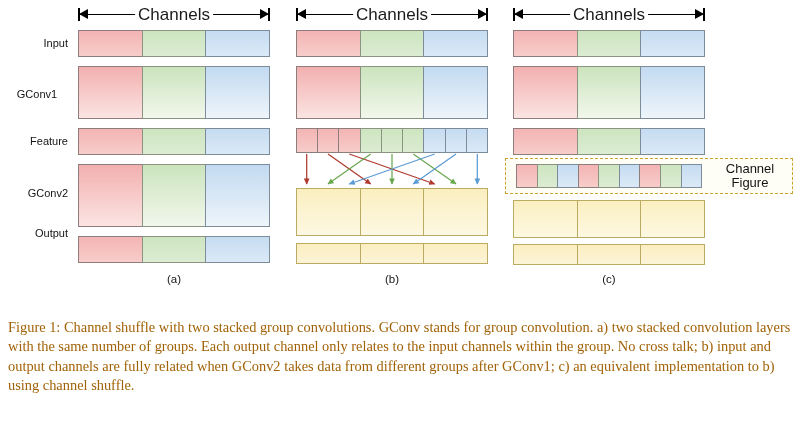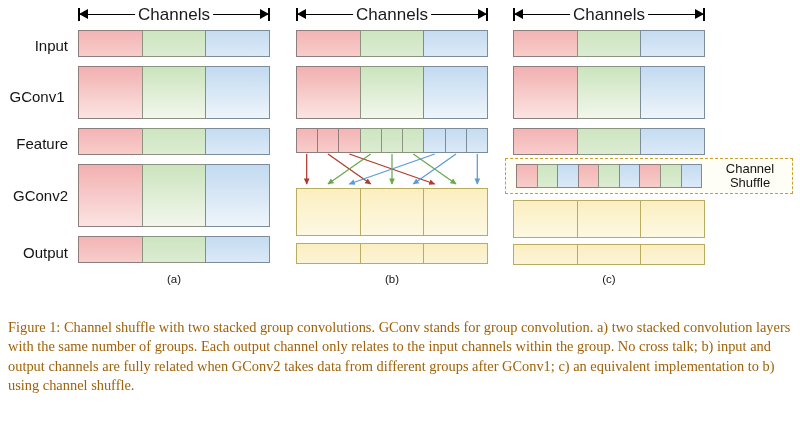--- a/index.html
+++ b/index.html
@@ -1,21 +1,21 @@
 <!DOCTYPE html>
 <html><head>
 <meta charset="utf-8">
 <style>
   html,body{margin:0;padding:0;background:#fff;}
   body{width:800px;height:432px;overflow:hidden;
        font-family:"Liberation Sans",sans-serif;color:#1a1a1a;}
   #fig{position:relative;width:800px;height:432px;background:#fff;}
 
   
-  .rowlabel{position:absolute;right:0;text-align:right;font-size:15px;
+  .rowlabel{position:absolute;right:0;text-align:right;font-size:11px;
             color:#141414;white-space:nowrap;line-height:1;
             font-family:"Liberation Sans",sans-serif;}
   .labelcol{position:absolute;left:0;top:0;width:68px;height:290px;}
 
   
   .charrow{position:absolute;height:14px;}
   .charrow .ln{position:absolute;top:6px;left:0;right:0;height:1.4px;background:#000;}
   .charrow .cap{position:absolute;top:0px;width:1.6px;height:13px;background:#000;}
   .charrow .cap.l{left:0;}
   .charrow .cap.r{right:0;}
@@ -68,21 +68,21 @@
 </head>
 <body>
 
 <div id="fig">
 
   <div class="labelcol">
     <div class="rowlabel" style="top:38px;width:62px;">Input</div>
     <div class="rowlabel" style="top:89px;width:62px;text-align:center;">GConv1</div>
     <div class="rowlabel" style="top:136px;width:62px;">Feature</div>
     <div class="rowlabel" style="top:188px;width:62px;">GConv2</div>
-    <div class="rowlabel" style="top:245px;width:62px;">Output</div>
+    <div class="rowlabel" style="top:228px;width:62px;">Output</div>
   </div>
 
   <div>
     <div class="charrow" style="left:78px;top:8px;width:192px;">
       <div class="ln"></div>
       <div class="cap l"></div>
       <div class="cap r"></div>
       <div class="hd l"></div>
       <div class="hd r"></div>
       <div class="txtwrap">Channels</div>
@@ -233,21 +233,21 @@
       <div class="cell b"></div>
       <div class="cell r"></div>
       <div class="cell g"></div>
       <div class="cell b"></div>
       <div class="cell r"></div>
       <div class="cell g"></div>
       <div class="cell b"></div>
     </div>
     <div class="shufflelabel" style="left:712px;top:162px;width:76px;">
       <div>Channel</div>
-      <div>Shuffle</div>
+      <div>Figure</div>
     </div>
 
     <div class="bar" style="left:513px;top:200px;width:192px;height:38px;">
       <div class="seg y"></div>
       <div class="seg y"></div>
       <div class="seg y"></div>
     </div>
 
     <div class="bar flat" style="left:513px;top:244px;width:192px;height:21px;">
       <div class="seg y"></div>

